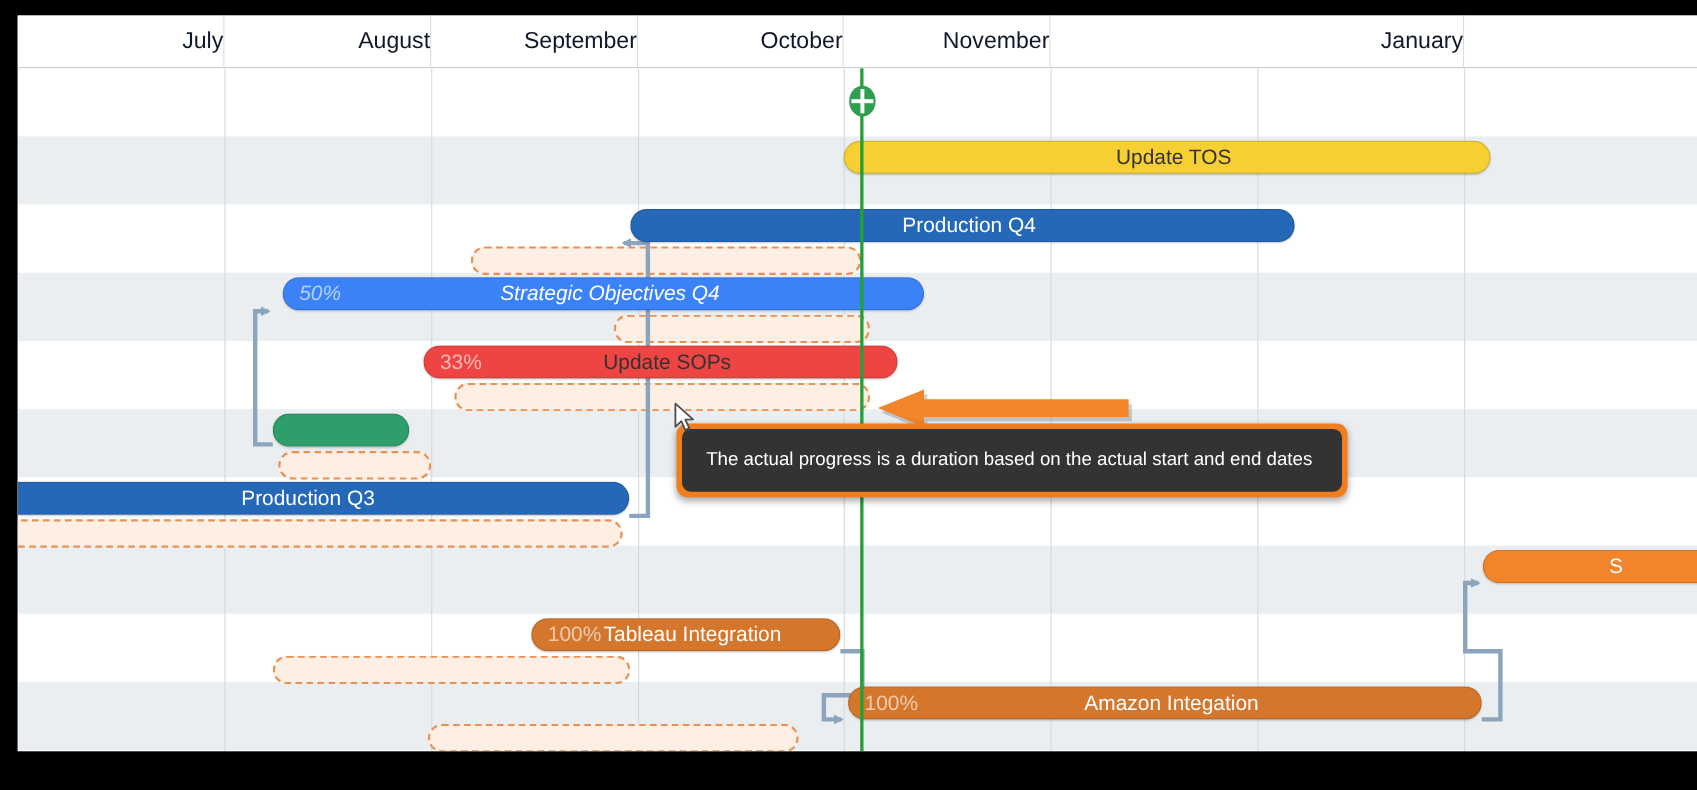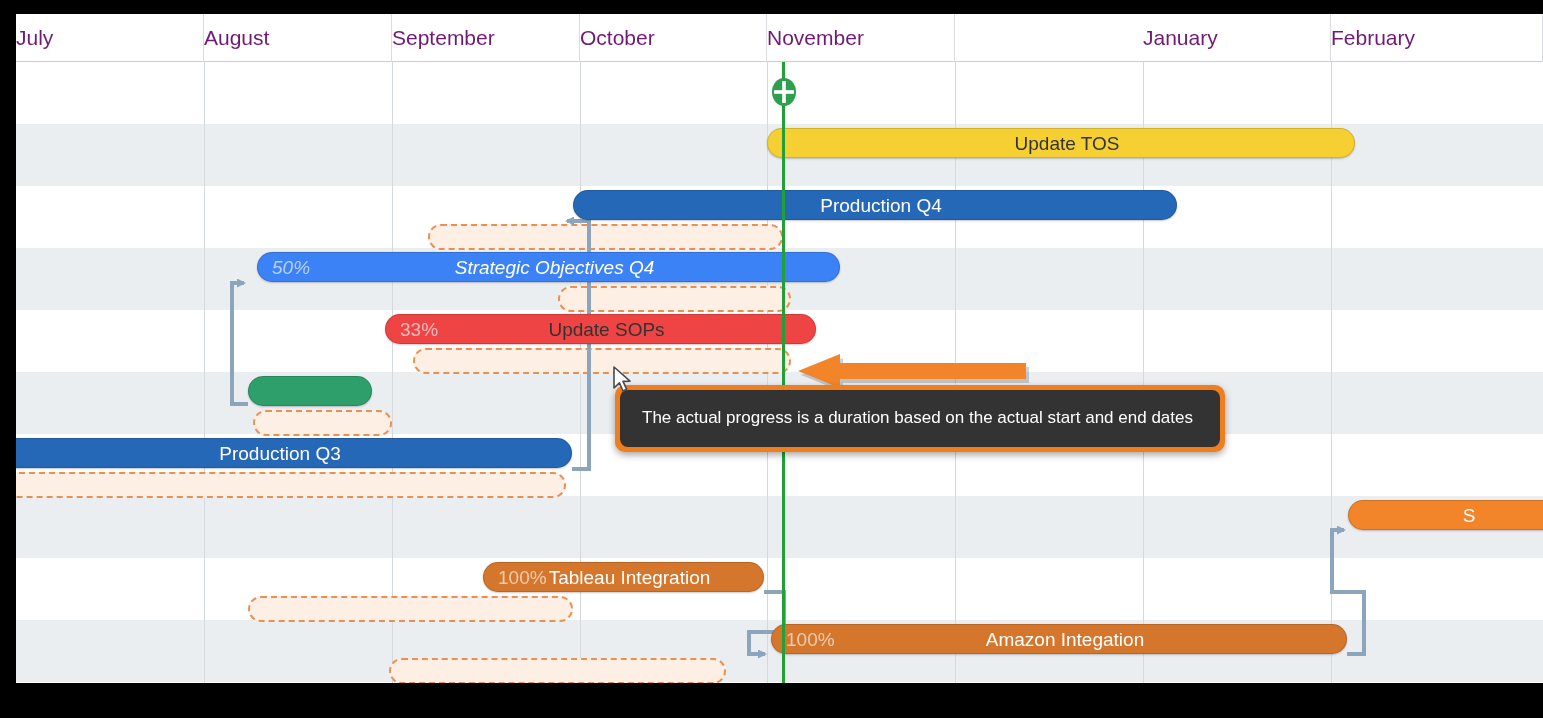--- a/index.html
+++ b/index.html
@@ -35,23 +35,23 @@
   #month-header .hdr-shadow{
     position:absolute;left:0;top:47px;width:100%;height:3px;
     background:linear-gradient(to bottom,rgba(150,160,170,.28),rgba(150,160,170,0));
     pointer-events:none;
   }
   .month-cell{
     position:absolute;
     top:0;
     height:48px;
     line-height:48px;
-    text-align:left;
+    text-align:right;
     font-size:21px;
-    color:#701a75;
+    color:#0f172a;
     border-right:1px solid #d9dde1;
     box-sizing:border-box;
     white-space:nowrap;
   }
 
   
   #grid-body{
     position:absolute;
     left:0; top:48px;
     width:1527px; height:621px;
@@ -177,21 +177,20 @@
   <div id="gantt">
 
     <div id="month-header">
       <div class="hdr-shadow"></div>
     <div class="month-cell" style="left: 0px; width: 188px;">July</div>
         <div class="month-cell" style="left: 188px; width: 188px;">August</div>
         <div class="month-cell" style="left: 376px; width: 188px;">September</div>
         <div class="month-cell" style="left: 564px; width: 187px;">October</div>
         <div class="month-cell" style="left: 751px; width: 188px;">November</div>
         <div class="month-cell" style="left: 1127px; width: 188px;">January</div>
-        <div class="month-cell" style="left: 1315px; width: 212px;">February</div>
       </div>
 
     <div id="grid-body">
       <div id="stripes">
           <div class="row-stripe plain" style="top: 0px;"></div>
           <div class="row-stripe alt" style="top: 62px;"></div>
           <div class="row-stripe plain" style="top: 124px;"></div>
           <div class="row-stripe alt" style="top: 186px;"></div>
           <div class="row-stripe plain" style="top: 248px;"></div>
           <div class="row-stripe alt" style="top: 310px;"></div>

